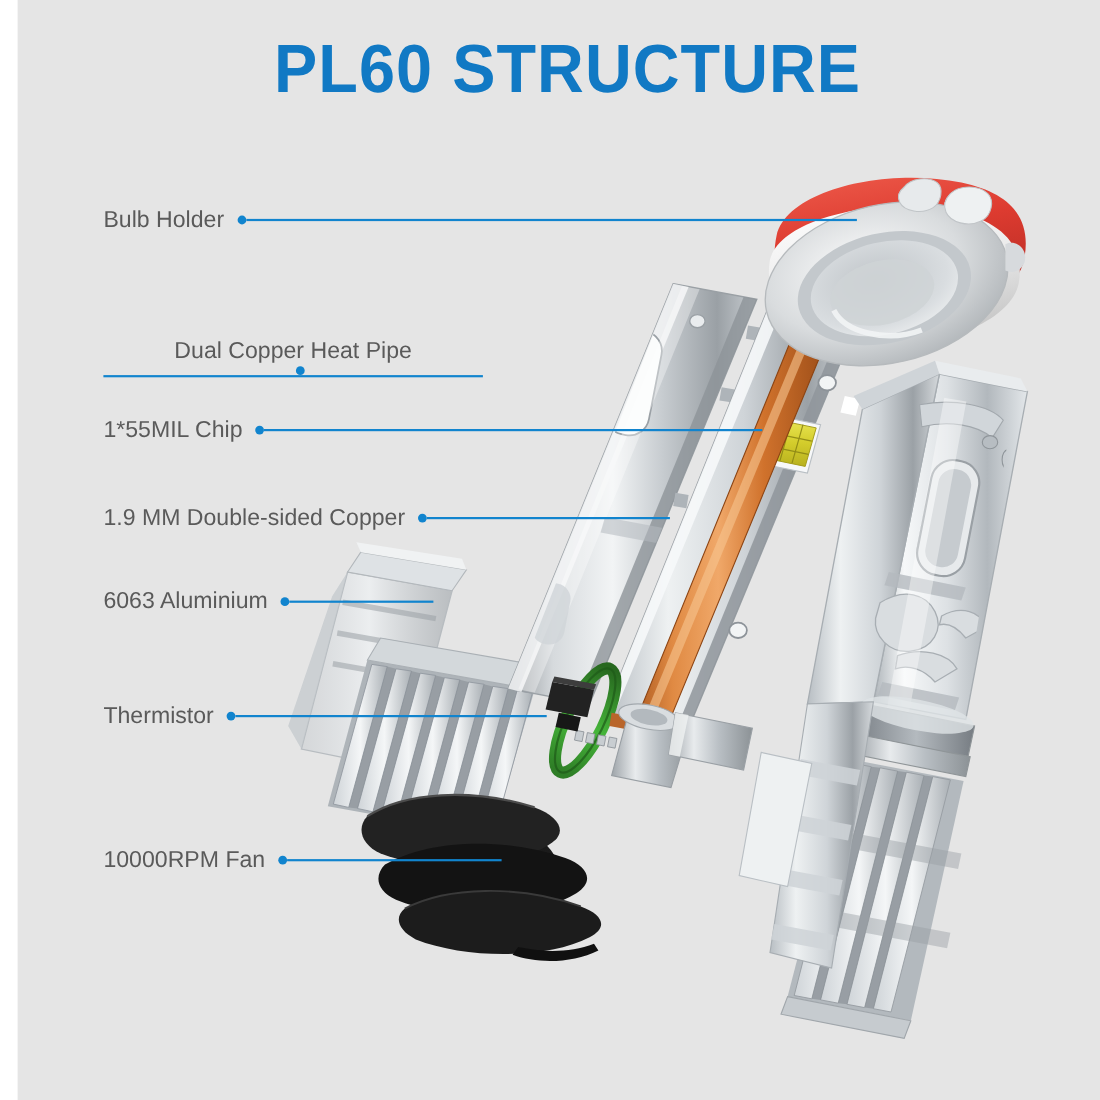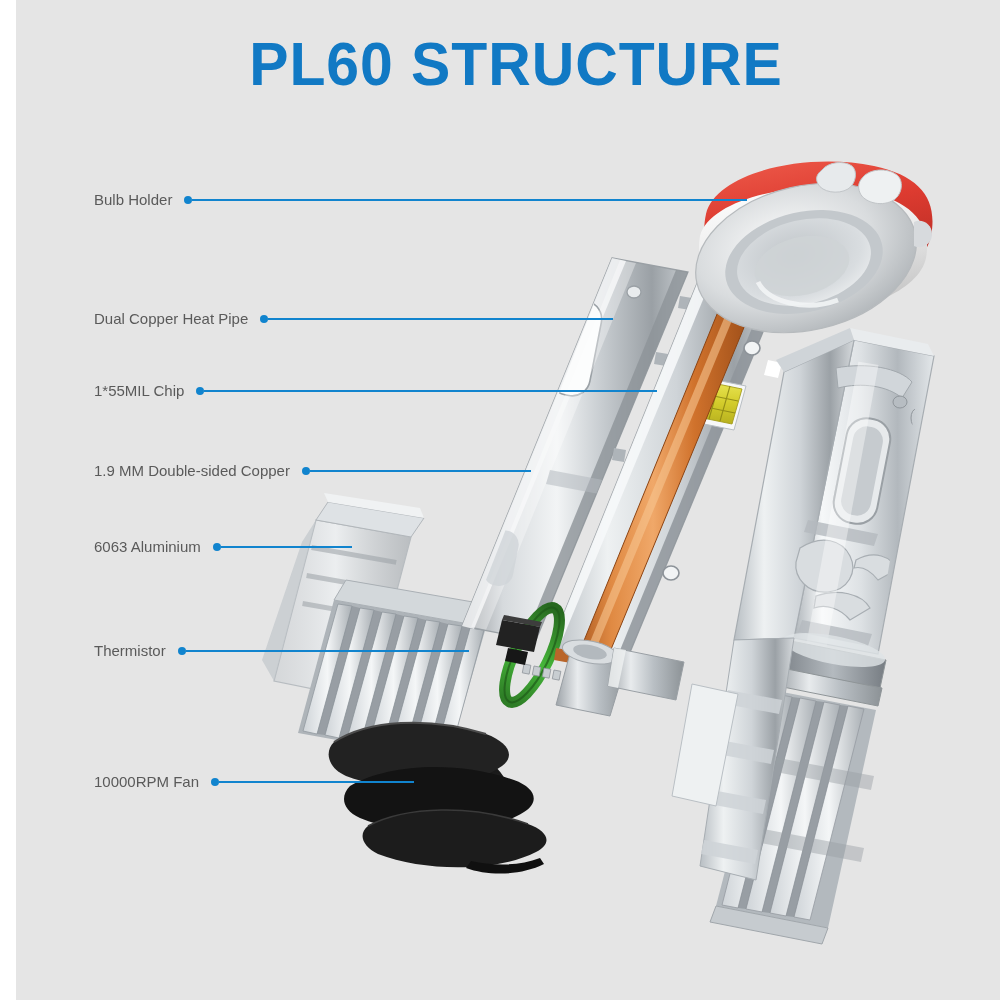--- a/index.html
+++ b/index.html
@@ -12,21 +12,21 @@
     position:absolute;left:0;top:28px;width:1000px;text-align:center;
     font-size:62px;line-height:72px;font-weight:bold;letter-spacing:1px;
     color:#1179C4;font-family:"Liberation Sans","DejaVu Sans",sans-serif;
     transform:scaleX(.95);transform-origin:50% 50%;
     white-space:nowrap;
   }
 
   
   .callout{position:absolute;display:flex;align-items:center;height:28px;}
   .callout .ctext{
-    font-size:15px;color:#5a5a5a;white-space:nowrap;line-height:28px;
+    font-size:21px;color:#5a5a5a;white-space:nowrap;line-height:28px;
     font-family:"Liberation Sans","DejaVu Sans",sans-serif;
   }
   .callout .cdot{
     width:8px;height:8px;border-radius:50%;background:#1184CE;
     margin-left:12px;flex:0 0 auto;
   }
   .callout .cline{height:2px;background:#1184CE;flex:0 0 auto;}
 
   
   #art{position:absolute;left:0;top:0;width:1000px;height:1000px;}
@@ -387,21 +387,21 @@
 
   </svg>
   </div>
 
   <div class="callout" style="left:78px;top:186px;">
     <span class="ctext" style="color: rgb(90, 90, 90);">Bulb Holder</span>
     <span class="cdot" style="background: rgb(17, 132, 206);"></span>
     <span class="cline" style="width: 555px; background: rgb(17, 132, 206);"></span>
   </div>
 
-  <div class="callout" style="left:78px;top:305px;">
+  <div class="callout" style="left:78px;top:305px;flex-direction:column;">
     <span class="ctext" style="color: rgb(90, 90, 90);">Dual Copper Heat Pipe</span>
     <span class="cdot" style="background: rgb(17, 132, 206);"></span>
     <span class="cline" style="width: 345px; background: rgb(17, 132, 206);"></span>
   </div>
 
   <div class="callout" style="left:78px;top:377px;">
     <span class="ctext" style="color: rgb(90, 90, 90);">1*55MIL Chip</span>
     <span class="cdot" style="background: rgb(17, 132, 206);"></span>
     <span class="cline" style="width: 453px; background: rgb(17, 132, 206);"></span>
   </div>

